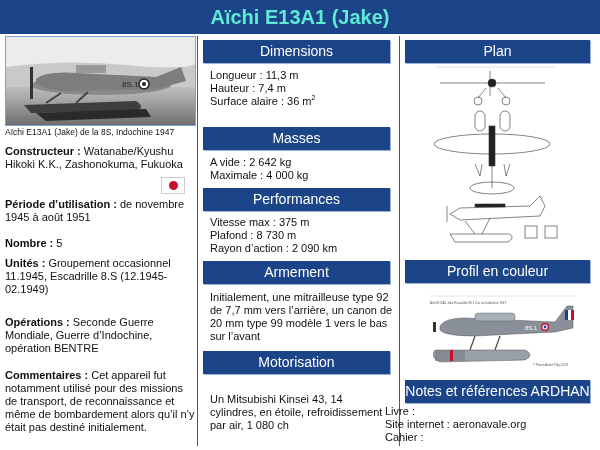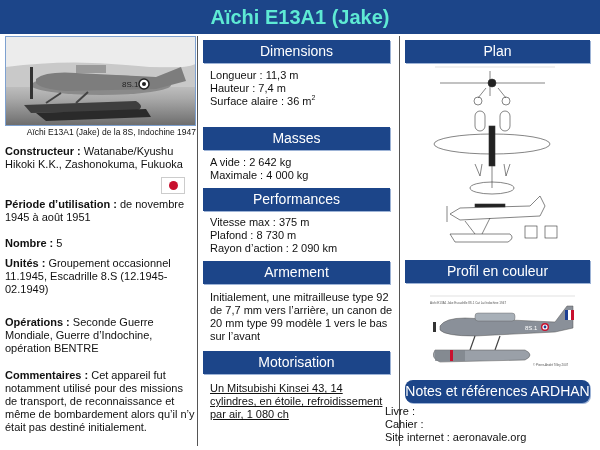--- a/index.html
+++ b/index.html
@@ -12,21 +12,21 @@
       font-weight: bold; font-size: 20px; line-height: 34px;
     }
 
     .divider-v { position: absolute; width: 1px; background: #555; }
 
     .photo {
       position: absolute; left: 5px; top: 36px; width: 191px; height: 90px;
       border: 1px solid #7ea1d0; overflow: hidden;
       background: linear-gradient(180deg, #e6e6e6 0%, #cfcfcf 45%, #a9a9a9 70%, #6e6e6e 100%);
     }
-    .caption { position: absolute; left: 5px; top: 127px; width: 191px; font-size: 8.5px; text-align: right; color: #111; }
+    .caption { position: absolute; left: 5px; top: 127px; width: 191px; font-size: 8.5px; text-align: left; color: #111; }
 
     .lefttext { position: absolute; left: 5px; width: 190px; font-size: 11px; line-height: 13px; }
     .lefttext b { font-weight: bold; margin-top: 28px; }
 
     .flag { position: absolute; left: 161px; top: 177px; width: 24px; height: 17px; border: 1px solid #ccc; background: #fff; }
     .flag .sun { position: absolute; left: 7px; top: 3px; width: 9px; height: 9px; border-radius: 50%; background: #c8102e; }
 
     .hdr {
       position: absolute; height: 23px; background: #1c4589; color: #fff;
       font-size: 14px; text-align: center; line-height: 23px;
@@ -112,21 +112,21 @@
 <div class="body-text" style="left:210px; top:216px; width:180px;">
   <div>Vitesse max : 375 m</div>
   <div>Plafond : 8 730 m</div>
   <div>Rayon d’action : 2 090 km</div>
 </div>
 
 <div class="hdr mid" style="top:261px;">Armement</div>
 <div class="body-text" style="left:210px; top:291px; width:185px;">Initialement, une mitrailleuse type 92 de 7,7 mm vers l’arrière, un canon de 20 mm type 99 modèle 1 vers le bas sur l’avant</div>
 
 <div class="hdr mid" style="top:351px;">Motorisation</div>
-<div class="body-text" style="left:210px; top:382px; width:180px;text-decoration:underline;">Un Mitsubishi Kinsei 43, 14 cylindres, en étoile, refroidissement par air, 1 080 ch</div>
+<div class="body-text" style="left:210px; top:393px; width:180px;">Un Mitsubishi Kinsei 43, 14 cylindres, en étoile, refroidissement par air, 1 080 ch</div>
 
 <div class="hdr right" style="top:40px;">Plan</div>
 
 <div class="plan">
   <svg width="150" height="190" viewBox="0 0 150 190" fill="none" stroke="#333" stroke-width="0.6">
     <line x1="15" y1="1" x2="135" y2="1" stroke="#ccc"></line>
 
     <line x1="70" y1="5" x2="70" y2="30"></line>
     <line x1="20" y1="17" x2="125" y2="17"></line>
     <circle cx="72" cy="17" r="4" fill="#222"></circle>
@@ -170,18 +170,18 @@
       <circle cx="130" cy="35" r="1.4" fill="#1c3f94"></circle>
     <rect x="18" y="30" width="3" height="10" fill="#333"></rect>
     <path d="M60 44 L55 58 M85 44 L80 58" stroke="#444" stroke-width="1.2"></path>
     <path d="M20 58 L110 58 Q120 63 110 68 L25 70 Q15 66 20 58 Z" fill="#9aa0a8" stroke="#555" stroke-width="0.5"></path>
     <rect x="20" y="58" width="30" height="11" fill="#7b8088" opacity="0.7"></rect>
     <rect x="35" y="58" width="3" height="11" fill="#c8102e"></rect>
     <text x="118" y="74" font-size="3" fill="#555" font-family="Liberation Sans, sans-serif">© Pierre-André Tilley 2007</text>
   </svg>
 </div>
 
-<div class="hdr right" style="top:380px;border-radius:8px;">Notes et références ARDHAN</div>
+<div class="hdr right" style="top:380px;">Notes et références ARDHAN</div>
 <div class="body-text" style="left:385px; top:405px; width:185px;">
   <div>Livre :</div>
+  <div>Site internet : aeronavale.org</div>
   <div>Cahier :</div>
-  <div>Site internet : aeronavale.org</div>
 </div>
 
 </body></html>

